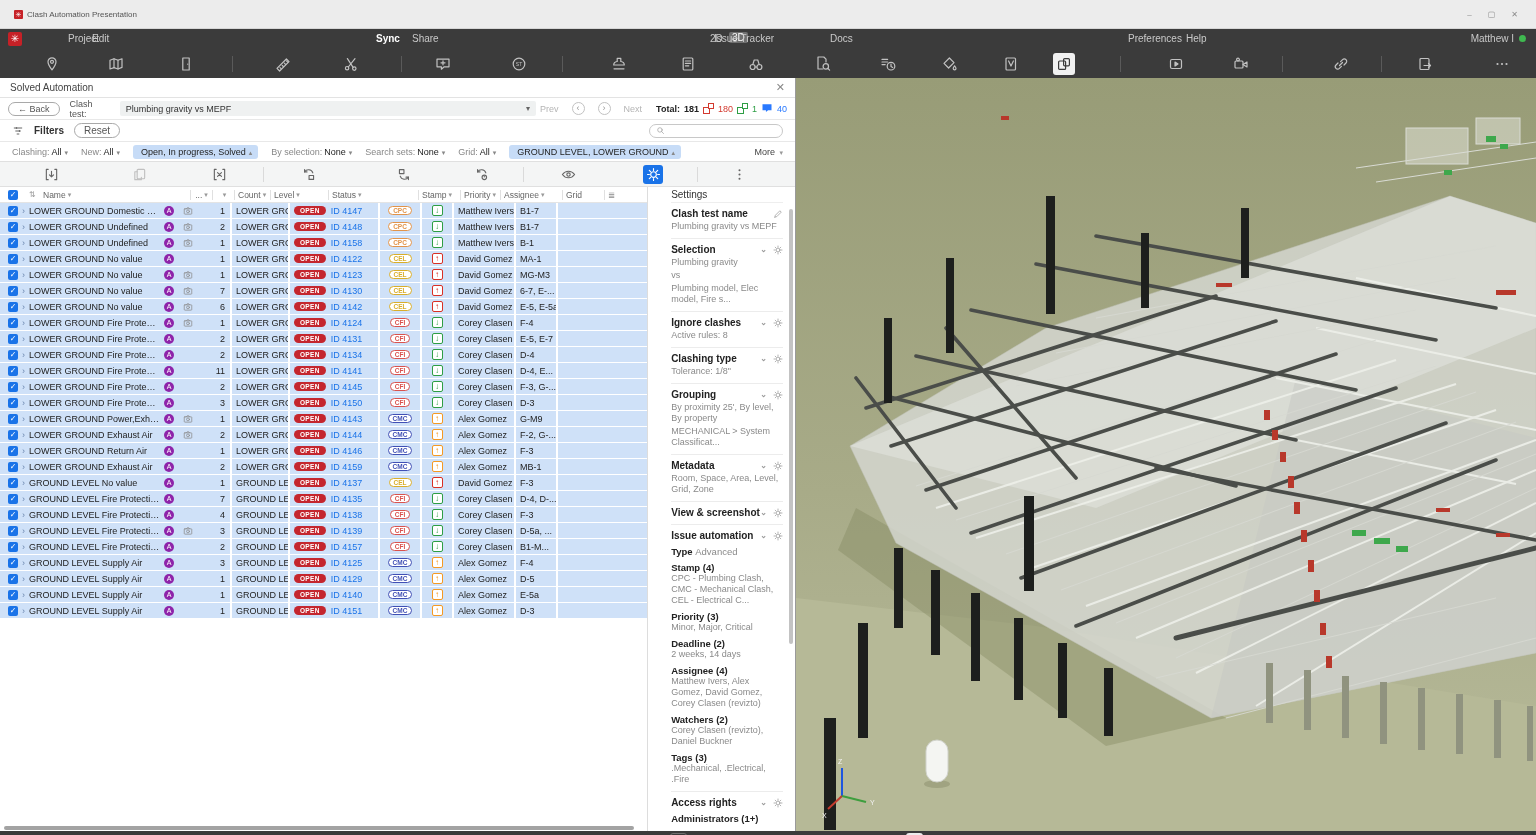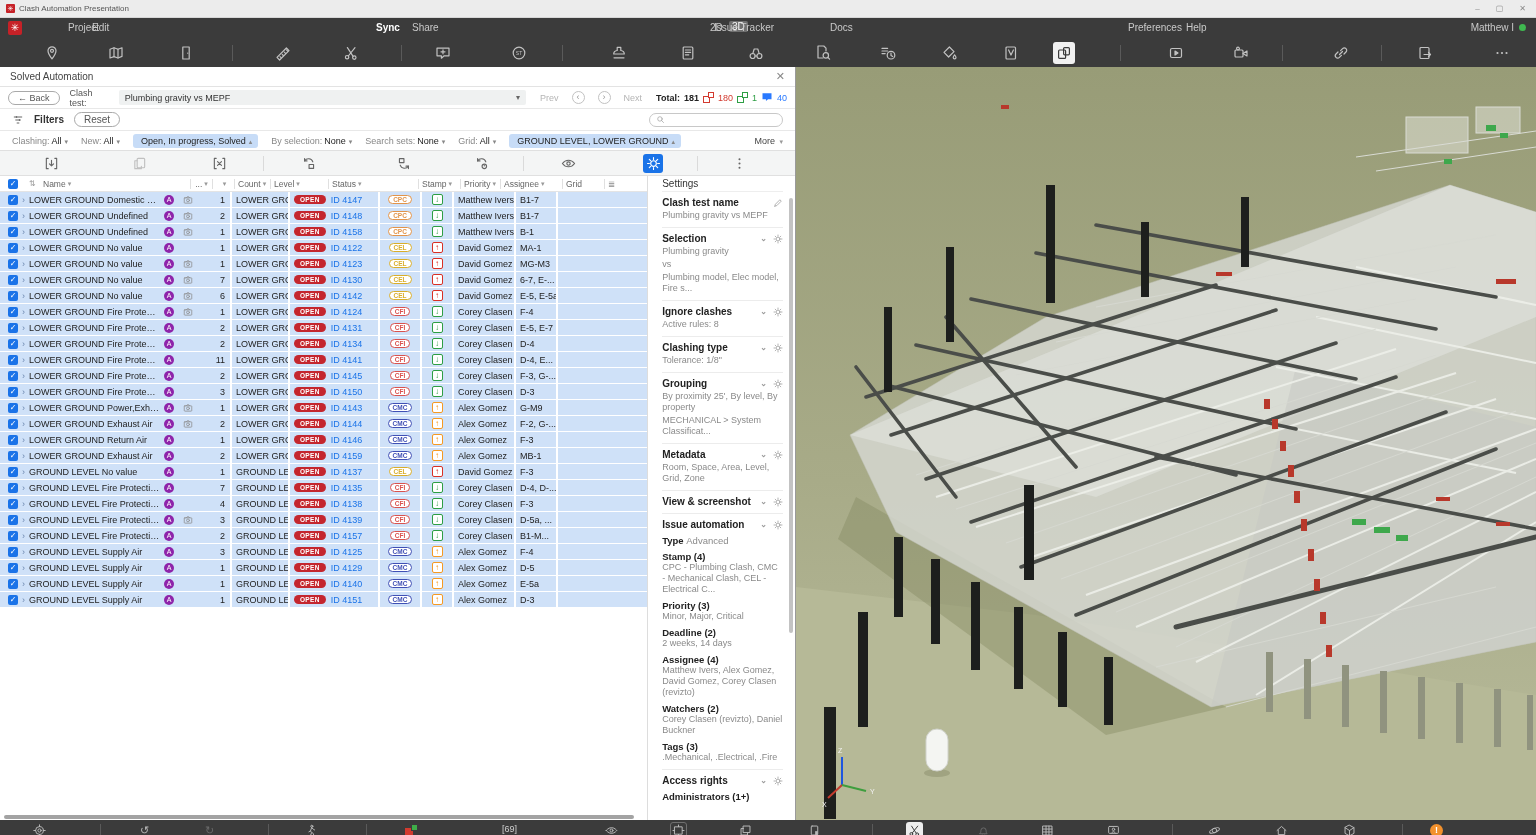--- a/index.html
+++ b/index.html
@@ -1,20 +1,20 @@
 <!DOCTYPE html>
 <html><head>
 <meta charset="utf-8">
 <style>
 *{box-sizing:border-box;margin:0;padding:0}
 body{width:1536px;height:835px;font-family:"Liberation Sans",sans-serif;overflow:hidden;background:#fff}
 .app{position:relative;width:1536px;height:835px;font-size:10px;color:#333}
 
 
-.titlebar{height:18px;background:#ececec;border-bottom:1px solid #d6d6d6;display:flex;align-items:center;padding:0 6px;font-size:8px;color:#555}
+.titlebar{height:29px;background:#ececec;border-bottom:1px solid #d6d6d6;display:flex;align-items:center;padding:0 14px;font-size:8px;color:#555}
 .win-logo{width:9px;height:9px;background:#c62127;color:#fff;font-size:7px;line-height:9px;text-align:center;border-radius:1px;margin-right:4px}
 .win-title{flex:1}
 .win-controls{display:flex;gap:16px;color:#8a8a8a;font-size:8px;padding-right:4px}
 
 
 .menubar{position:relative;height:21px;background:#3b3b3b;color:#c9c9c9;font-size:10px}
 .menubar .mi{position:absolute;top:4px;cursor:default}
 .menubar .bold{color:#fff;font-weight:bold}
 .menubar .badge3d{background:#707070;color:#fff;border-radius:2px;padding:0 3px;top:3px}
 .menu-logo{position:absolute;left:8px;top:3px;width:14px;height:14px;background:#c62127;border-radius:2px;color:#fff;text-align:center;line-height:14px;font-size:10px}
@@ -32,21 +32,21 @@
 .left{width:796px;background:#fff;display:flex;flex-direction:column;border-right:1px solid #9a9a9a}
 
 .panel-title{height:20px;border-bottom:1px solid #e3e3e3;display:flex;align-items:center;padding:0 10px;font-size:10px;color:#444}
 .panel-title .close-x{margin-left:auto;color:#888;font-size:11px}
 
 .test-row{height:22px;border-bottom:1px solid #e8e8e8;display:flex;align-items:center;padding:0 8px;font-size:9px;color:#555}
 .btn-pill{border:1px solid #a9a9a9;border-radius:10px;padding:1px 9px;color:#555;white-space:nowrap}
 .test-row .lbl{margin:0 8px 0 10px}
 .select{width:420px;height:15px;background:#eff1f1;border-radius:2px;display:flex;align-items:center;padding:0 6px;color:#333}
 .select .caret{margin-left:auto;color:#666;font-size:8px}
-.nav{display:flex;align-items:center;gap:13px;margin-left:14px}
+.nav{display:flex;align-items:center;gap:13px;margin-left:4px}
 .nav .dim{color:#b5b5b5}
 .circ{width:13px;height:13px;border:1px solid #c2c2c2;border-radius:50%;display:flex;align-items:center;justify-content:center;color:#999;font-size:9px;line-height:1}
 .totals{display:flex;align-items:center;gap:4px;margin-left:14px;white-space:nowrap}
 .totals b{color:#222}
 .g-sq{position:relative;width:11px;height:11px;display:inline-block}
 .g-sq i{position:absolute;border:1px solid currentColor;background:#fff}
 .g-sq .a{left:0;bottom:0;width:7px;height:7px}
 .g-sq .b{right:0;top:0;width:6px;height:6px}
 .g-comment svg{width:12px;height:12px}
 
@@ -102,21 +102,21 @@
 .c7{width:40px;padding:0 4px;overflow:hidden;white-space:nowrap}
 .c8{flex:1;margin-right:0}
 
 .spacer{flex:1}
 .hscroll{height:6px;display:flex;align-items:center;padding:0 4px}
 .hthumb{width:630px;height:4px;background:#a3a3a3;border-radius:2px}
 .status-row{height:17px;border-top:1px solid #e0e0e0;display:flex;align-items:center;font-size:9px;color:#777}
 .status-row .s1{margin-left:44px}.status-row .s2{margin-left:80px}
 
 
-.settings{width:148px;border-left:1px solid #ddd;position:relative;padding:0 12px 0 14px;overflow:hidden;font-size:9px}
+.settings{width:148px;border-left:1px solid #ddd;position:relative;padding:0 12px 0 23px;overflow:hidden;font-size:9px}
 .set-head{height:16px;display:flex;align-items:center;font-size:10px;color:#333;border-bottom:1px solid #eee}
 .sec{padding:5px 0 6px;border-bottom:1px solid #ececec}
 .sec:last-child{border-bottom:none}
 .sec-title{display:flex;align-items:center;font-size:10px;font-weight:bold;color:#222}
 .sec-title .sp{flex:1}
 .sec-title .chev{color:#999;font-size:8px;margin-right:6px}
 .sec-title .sgear{color:#9a9a9a;display:flex}
 .sec-title .sgear svg{width:10px;height:10px}
 .sec-line{color:#8a8a8a;line-height:11px;margin-top:2px}
 .sub-lb{font-weight:bold;color:#222;margin-top:5px;font-size:9.5px}

